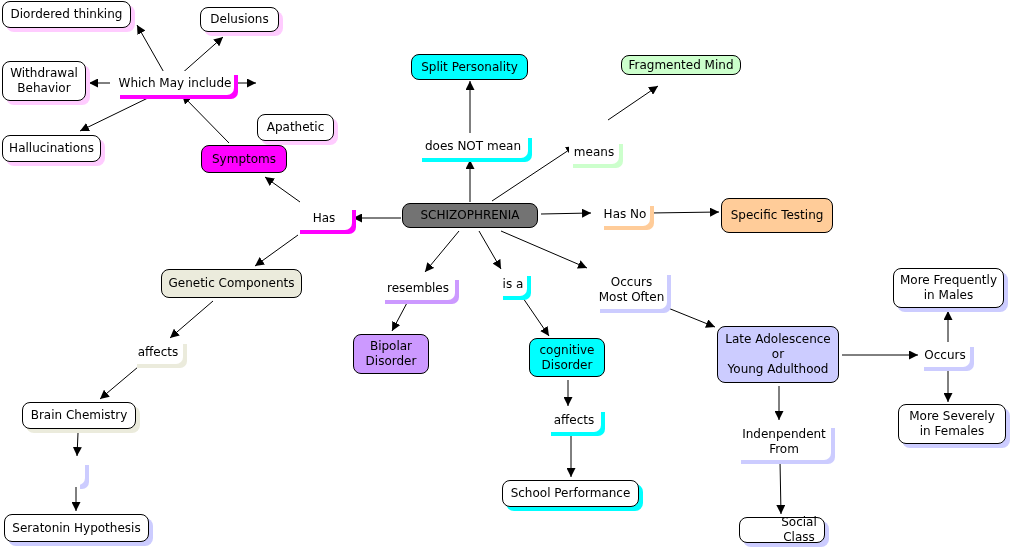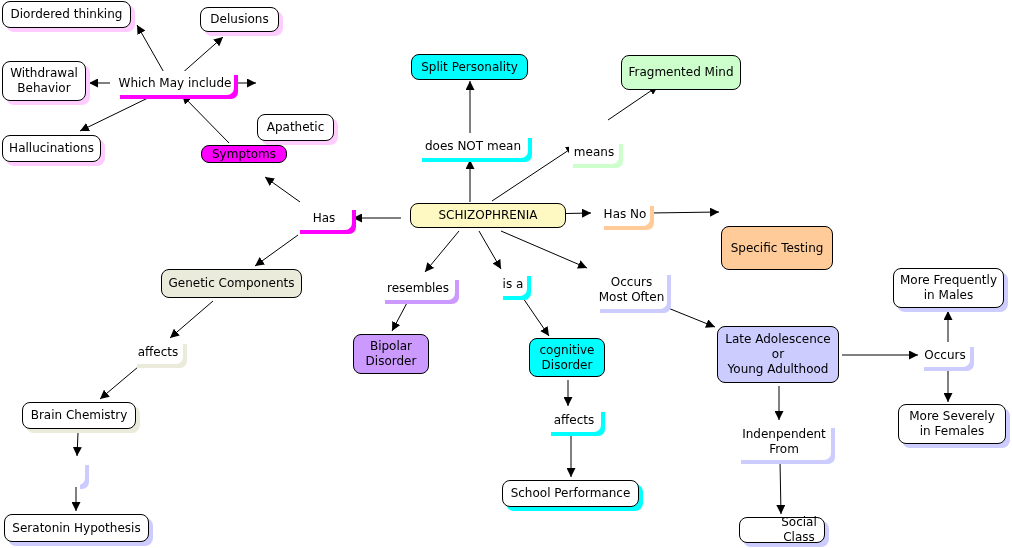--- a/index.html
+++ b/index.html
@@ -58,25 +58,25 @@
       <line x1="668" y1="308" x2="715" y2="327" stroke="#000" stroke-width="1" marker-end="url(#arrow)"></line>
       <line x1="842" y1="355" x2="918" y2="355" stroke="#000" stroke-width="1" marker-end="url(#arrow)"></line>
       <line x1="948" y1="342" x2="948" y2="311" stroke="#000" stroke-width="1" marker-end="url(#arrow)"></line>
       <line x1="948" y1="369" x2="948" y2="402" stroke="#000" stroke-width="1" marker-end="url(#arrow)"></line>
       <line x1="779" y1="386" x2="779" y2="420" stroke="#000" stroke-width="1" marker-end="url(#arrow)"></line>
       <line x1="780" y1="461" x2="781" y2="514" stroke="#000" stroke-width="1" marker-end="url(#arrow)"></line>
     </g>
 </svg>
 
 <div id="map">
-    <div class="concept" style="background: #fef9c3; left: 402px; top: 203px; width: 156px; height: 25px; margin-left: 8px;">SCHIZOPHRENIA</div>
+    <div class="concept" style="background: #737373; left: 402px; top: 203px; width: 136px; height: 25px;">SCHIZOPHRENIA</div>
     <div class="concept" style="background: rgb(0, 255, 255); left: 411px; top: 54px; width: 117px; height: 26px;">Split Personality</div>
-    <div class="concept" style="background: rgb(204, 255, 204); left: 621px; top: 55px; width: 120px; height: 35px;">Fragmented Mind</div>
-    <div class="concept" style="background: rgb(255, 204, 153); left: 721px; top: 198px; width: 112px; height: 44px; margin-top: 28px;">Specific Testing</div>
-    <div class="concept" style="background: rgb(255, 0, 255); left: 201px; top: 145px; width: 86px; height: 18px;">Symptoms</div>
+    <div class="concept" style="background: rgb(204, 255, 204); left: 621px; top: 55px; width: 120px; height: 20px;">Fragmented Mind</div>
+    <div class="concept" style="background: rgb(255, 204, 153); left: 721px; top: 198px; width: 112px; height: 35px;">Specific Testing</div>
+    <div class="concept" style="background: rgb(255, 0, 255); left: 201px; top: 145px; width: 86px; height: 28px;">Symptoms</div>
     <div class="concept" style="background: rgb(255, 255, 255); box-shadow: rgb(255, 204, 255) 4px 4px 0px; left: 2px; top: 1px; width: 129px; height: 27px;">Diordered thinking</div>
     <div class="concept" style="background: rgb(255, 255, 255); box-shadow: rgb(255, 204, 255) 4px 4px 0px; left: 200px; top: 7px; width: 79px; height: 25px;">Delusions</div>
     <div class="concept" style="background: rgb(255, 255, 255); box-shadow: rgb(255, 204, 255) 4px 4px 0px; left: 2px; top: 61px; width: 84px; height: 40px;">Withdrawal
 Behavior</div>
     <div class="concept" style="background: rgb(255, 255, 255); box-shadow: rgb(255, 204, 255) 4px 4px 0px; left: 257px; top: 70px; width: 77px; height: 27px; margin-top: 44px;">Apathetic</div>
     <div class="concept" style="background: rgb(255, 255, 255); box-shadow: rgb(255, 204, 255) 4px 4px 0px; left: 2px; top: 135px; width: 99px; height: 27px;">Hallucinations</div>
     <div class="concept" style="background: rgb(235, 235, 220); left: 161px; top: 269px; width: 141px; height: 29px;">Genetic Components</div>
     <div class="concept" style="background: rgb(255, 255, 255); box-shadow: rgb(235, 235, 220) 4px 4px 0px; left: 22px; top: 402px; width: 114px; height: 27px;">Brain Chemistry</div>
     <div class="concept" style="background: rgb(255, 255, 255); box-shadow: rgb(204, 204, 255) 4px 4px 0px; left: 4px; top: 514px; width: 145px; height: 28px;">Seratonin Hypothesis</div>
     <div class="concept" style="background: rgb(204, 153, 255); left: 353px; top: 334px; width: 76px; height: 40px;">Bipolar

